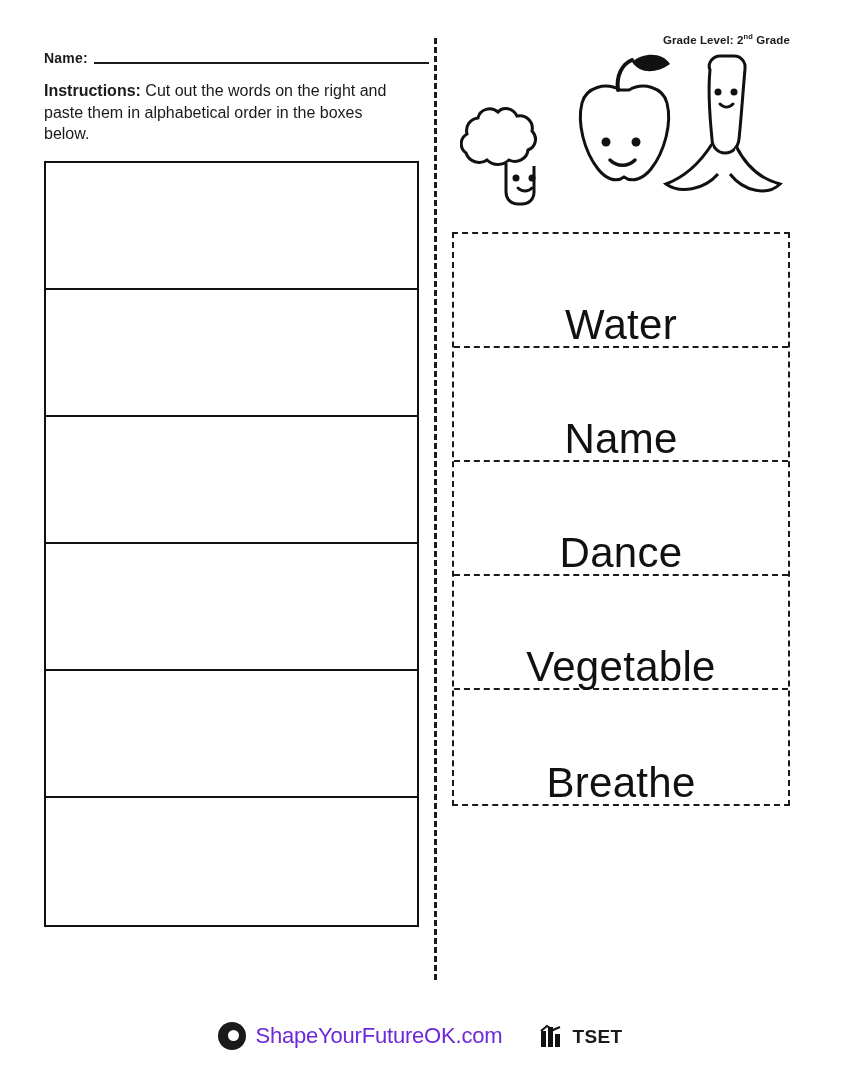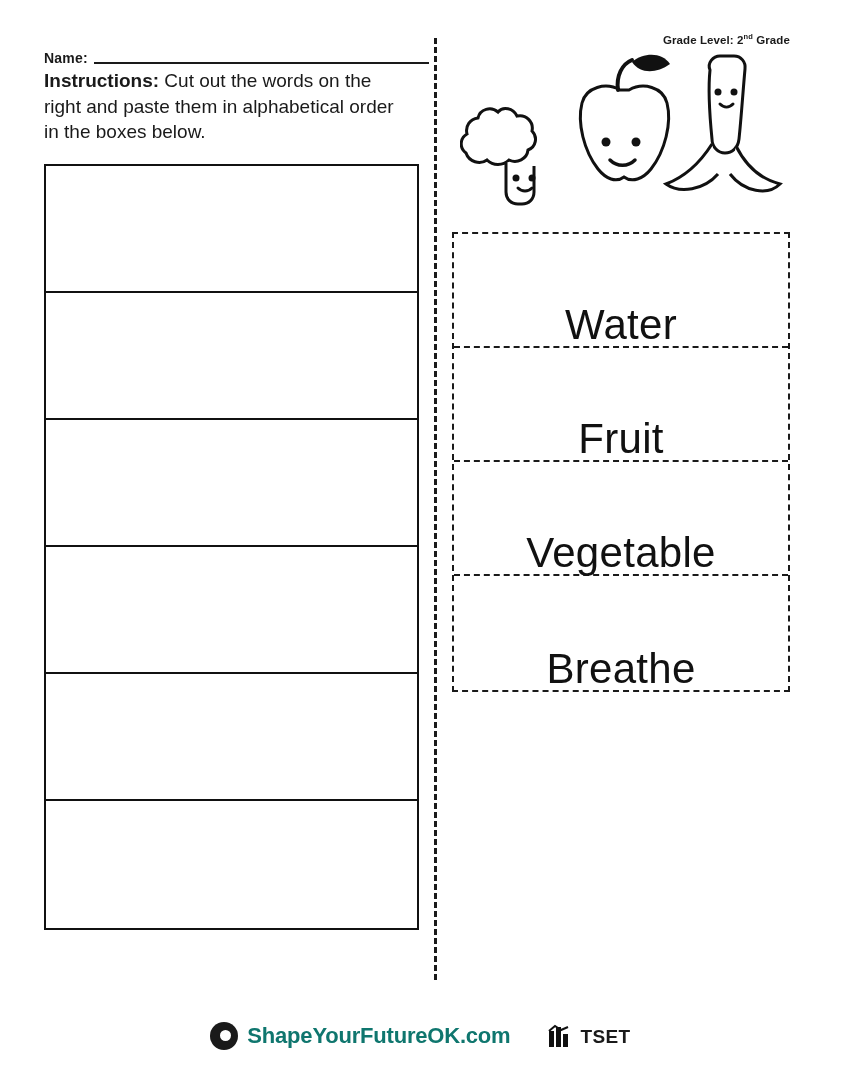--- a/index.html
+++ b/index.html
@@ -52,22 +52,22 @@
   .title {
     font-size: 42px;
     font-weight: normal;
     letter-spacing: .5px;
     text-align: center;
     margin: 18px 0 0 0;
     color: #111111;
   }
 
   .instructions {
-    margin-top: 0;
-    font-size: 19px;
+    margin-top: 12px;
+    font-size: 16px;
     line-height: 1.35;
     color: #1a1a1a;
     width: 360px;
   }
   .instructions b {
     font-weight: bold;
   }
 
   .answer-boxes {
     margin-top: 14px;
@@ -176,22 +176,22 @@
     position: absolute;
     width: 11px;
     height: 11px;
     border-radius: 50%;
     background: #ffffff;
     left: 10px;
     top: 8px;
   }
   .brand-text {
     font-size: 22px;
-    font-weight: bold;
-    color: #0f766e;
+    font-weight: normal;
+    color: #6d28d9;
     letter-spacing: -.2px;
   }
   .tset {
     display: flex;
     align-items: flex-end;
     gap: 6px;
   }
   .tset-text {
     font-size: 19px;
     font-weight: bold;
@@ -261,21 +261,24 @@
         <circle cx="274" cy="42" r="3.5" fill="#111"></circle>
         <path d="M260 54c4 4 9 4 13 0" stroke="#111" stroke-width="3" fill="none" stroke-linecap="round"></path>
       </svg>
     </div>
 
     <div class="word-strip">
       <div class="word-cell">
         <span class="word-text">Water</span>
       </div>
       <div class="word-cell">
-        <span class="word-text">Fruit</span>
+        <span class="word-text">Name</span>
+      </div>
+      <div class="word-cell">
+        <span class="word-text">Dance</span>
       </div>
       <div class="word-cell">
         <span class="word-text">Vegetable</span>
       </div>
       <div class="word-cell">
         <span class="word-text">Breathe</span>
       </div>
     </div>
   </div>
 

